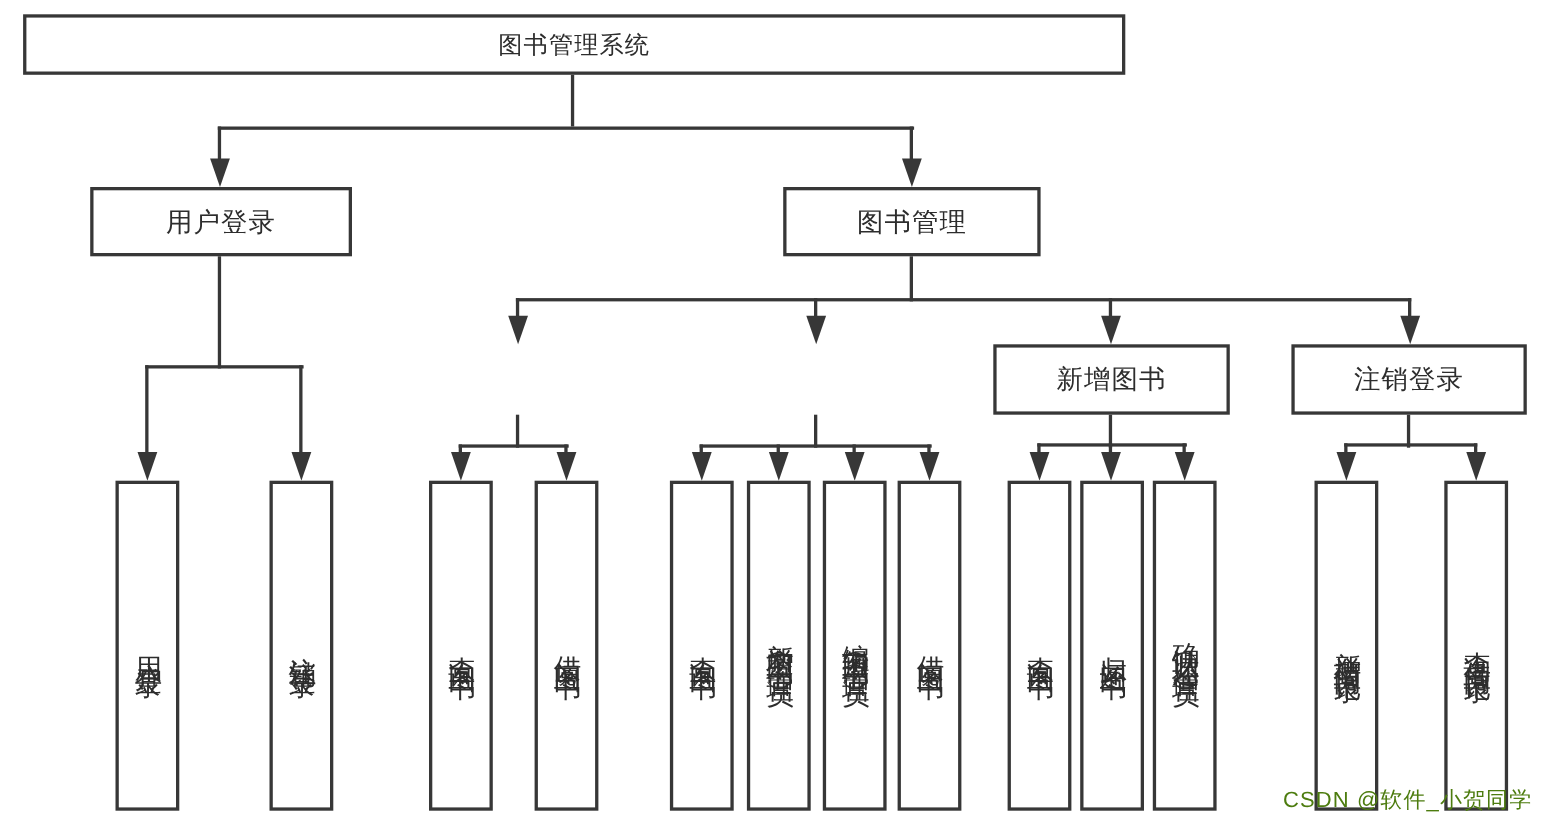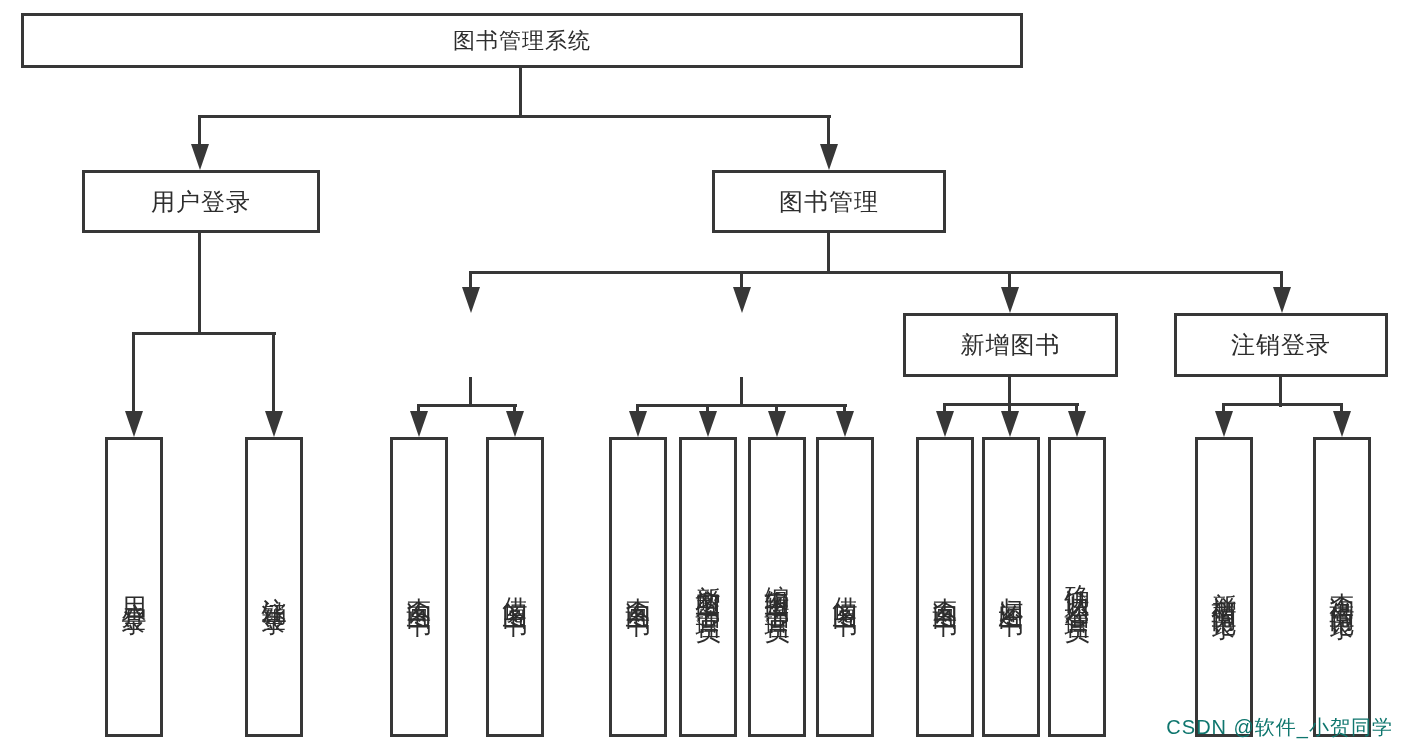--- a/index.html
+++ b/index.html
@@ -19,21 +19,21 @@
   }
   .hl,.vl{position:absolute;background:#373737;}
   .hl{height:3px;}
   .vl{width:3px;}
   .ar{
     position:absolute;width:0;height:0;
     border-left:9px solid transparent;border-right:9px solid transparent;
     border-top:26px solid #373737;
   }
   .watermark{
-    position:absolute;right:12px;bottom:6px;font-size:20px;color:#0f766e;
+    position:absolute;right:12px;bottom:6px;font-size:20px;color:#4d7c0f;
     letter-spacing:1px;
   }
 </style>
 </head>
 <body>
 
 <div class="canvas">
 
   <div class="box hbox rootbox" style="left:21px;top:13px;width:1002px;height:55px">
     <span>图书管理系统</span>

